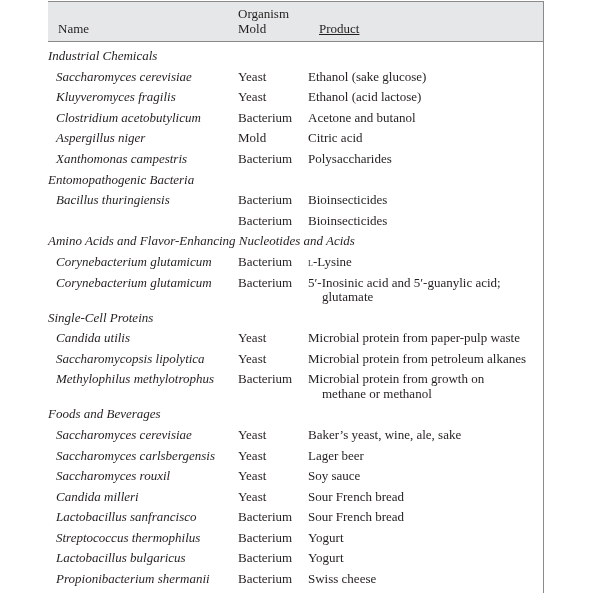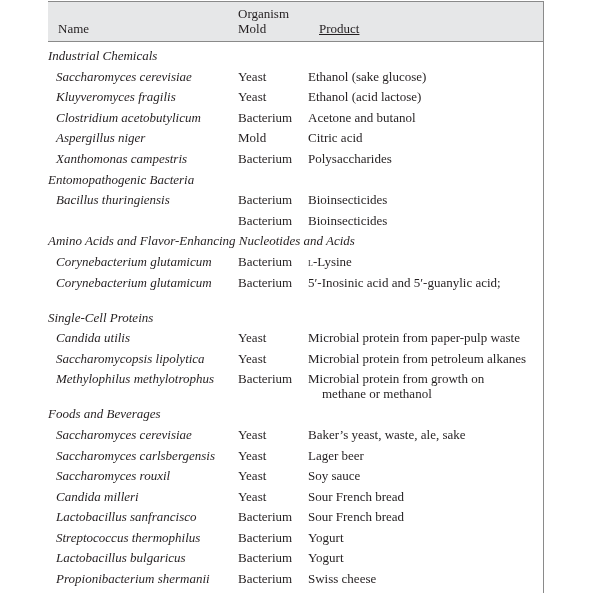--- a/index.html
+++ b/index.html
@@ -138,20 +138,21 @@
     <div class="row">
       <span class="cell c-name">Corynebacterium glutamicum</span>
       <span class="cell c-type">Bacterium</span>
       <span class="cell c-product"><span class="smallcap">l</span><span>-Lysine</span></span>
     </div>
     <div class="row tall">
       <span class="cell c-name">Corynebacterium glutamicum</span>
       <span class="cell c-type">Bacterium</span>
       <span class="cell c-product">
         <span>5′-Inosinic acid and 5′-guanylic acid;</span>
+        <span class="line2">glutamate</span>
       </span>
     </div>
 
     <div class="row section">Single-Cell Proteins</div>
     <div class="row">
       <span class="cell c-name">Candida utilis</span>
       <span class="cell c-type">Yeast</span>
       <span class="cell c-product">Microbial protein from paper-pulp waste</span>
     </div>
     <div class="row">
@@ -165,21 +166,21 @@
       <span class="cell c-product">
         <span>Microbial protein from growth on</span>
         <span class="line2">methane or methanol</span>
       </span>
     </div>
 
     <div class="row section">Foods and Beverages</div>
     <div class="row">
       <span class="cell c-name">Saccharomyces cerevisiae</span>
       <span class="cell c-type">Yeast</span>
-      <span class="cell c-product">Baker’s yeast, waste, ale, sake</span>
+      <span class="cell c-product">Baker’s yeast, wine, ale, sake</span>
     </div>
     <div class="row">
       <span class="cell c-name">Saccharomyces carlsbergensis</span>
       <span class="cell c-type">Yeast</span>
       <span class="cell c-product">Lager beer</span>
     </div>
     <div class="row">
       <span class="cell c-name">Saccharomyces rouxil</span>
       <span class="cell c-type">Yeast</span>
       <span class="cell c-product">Soy sauce</span>

